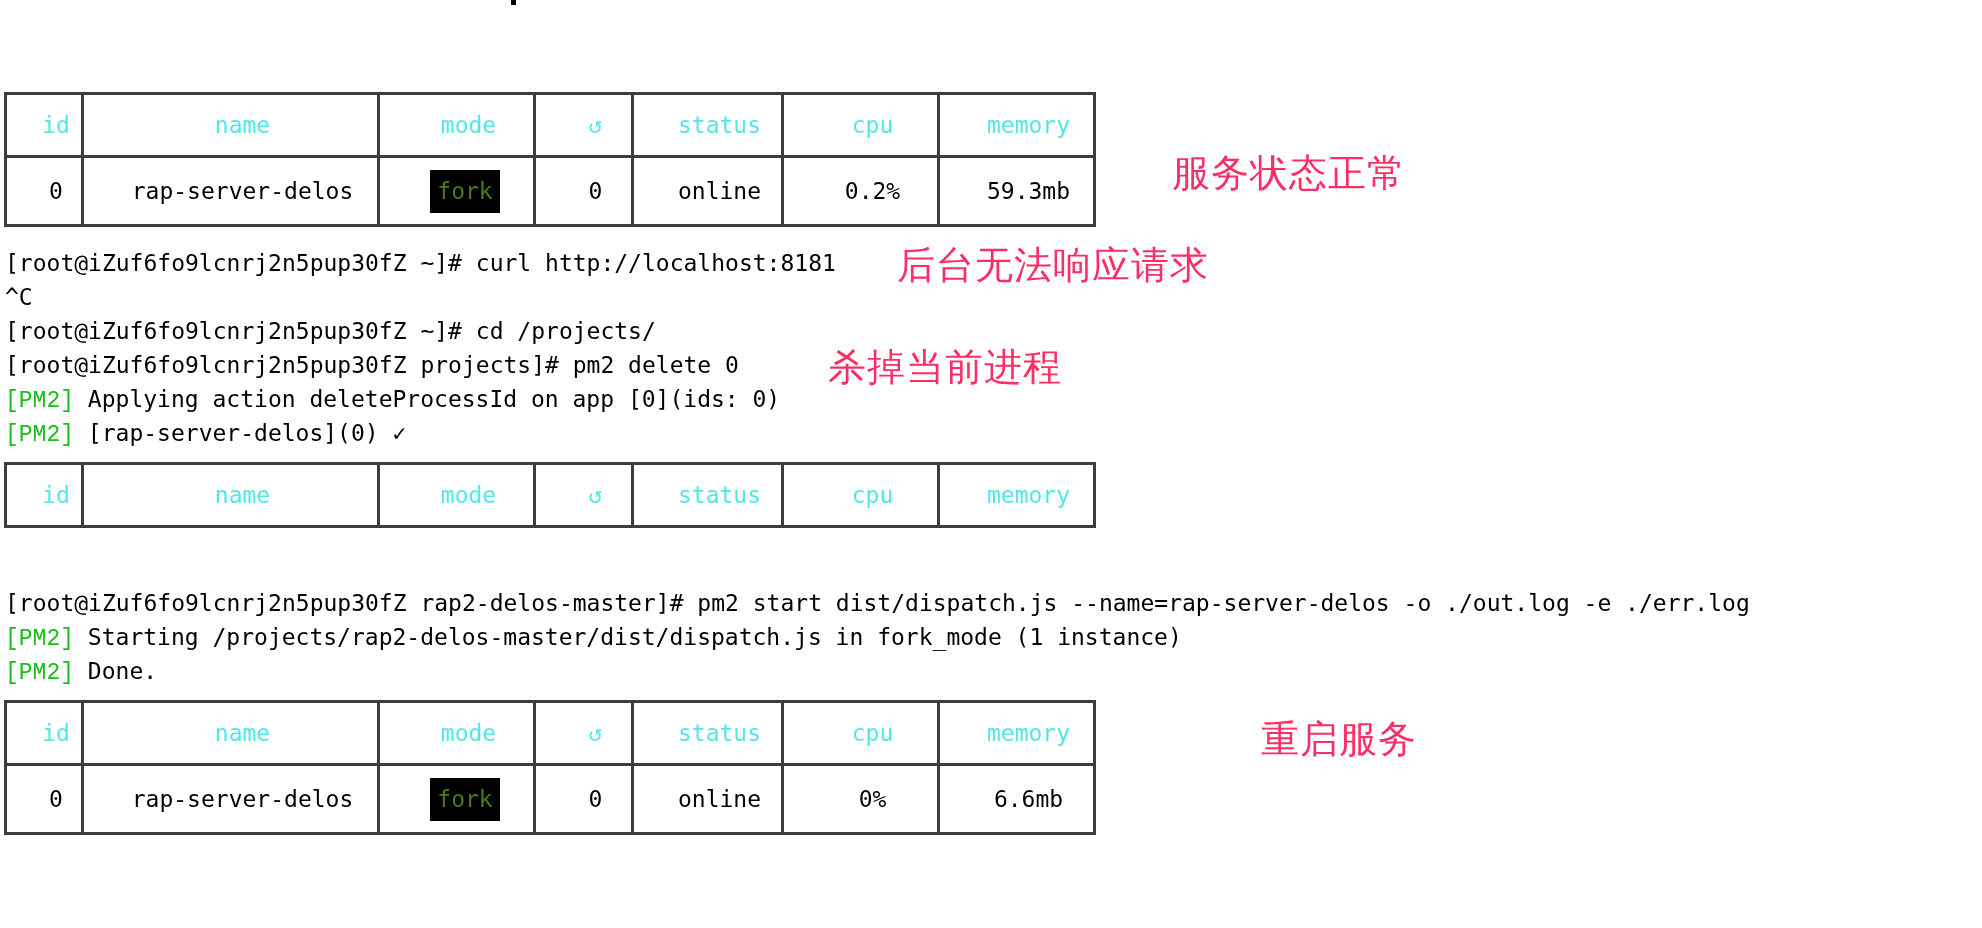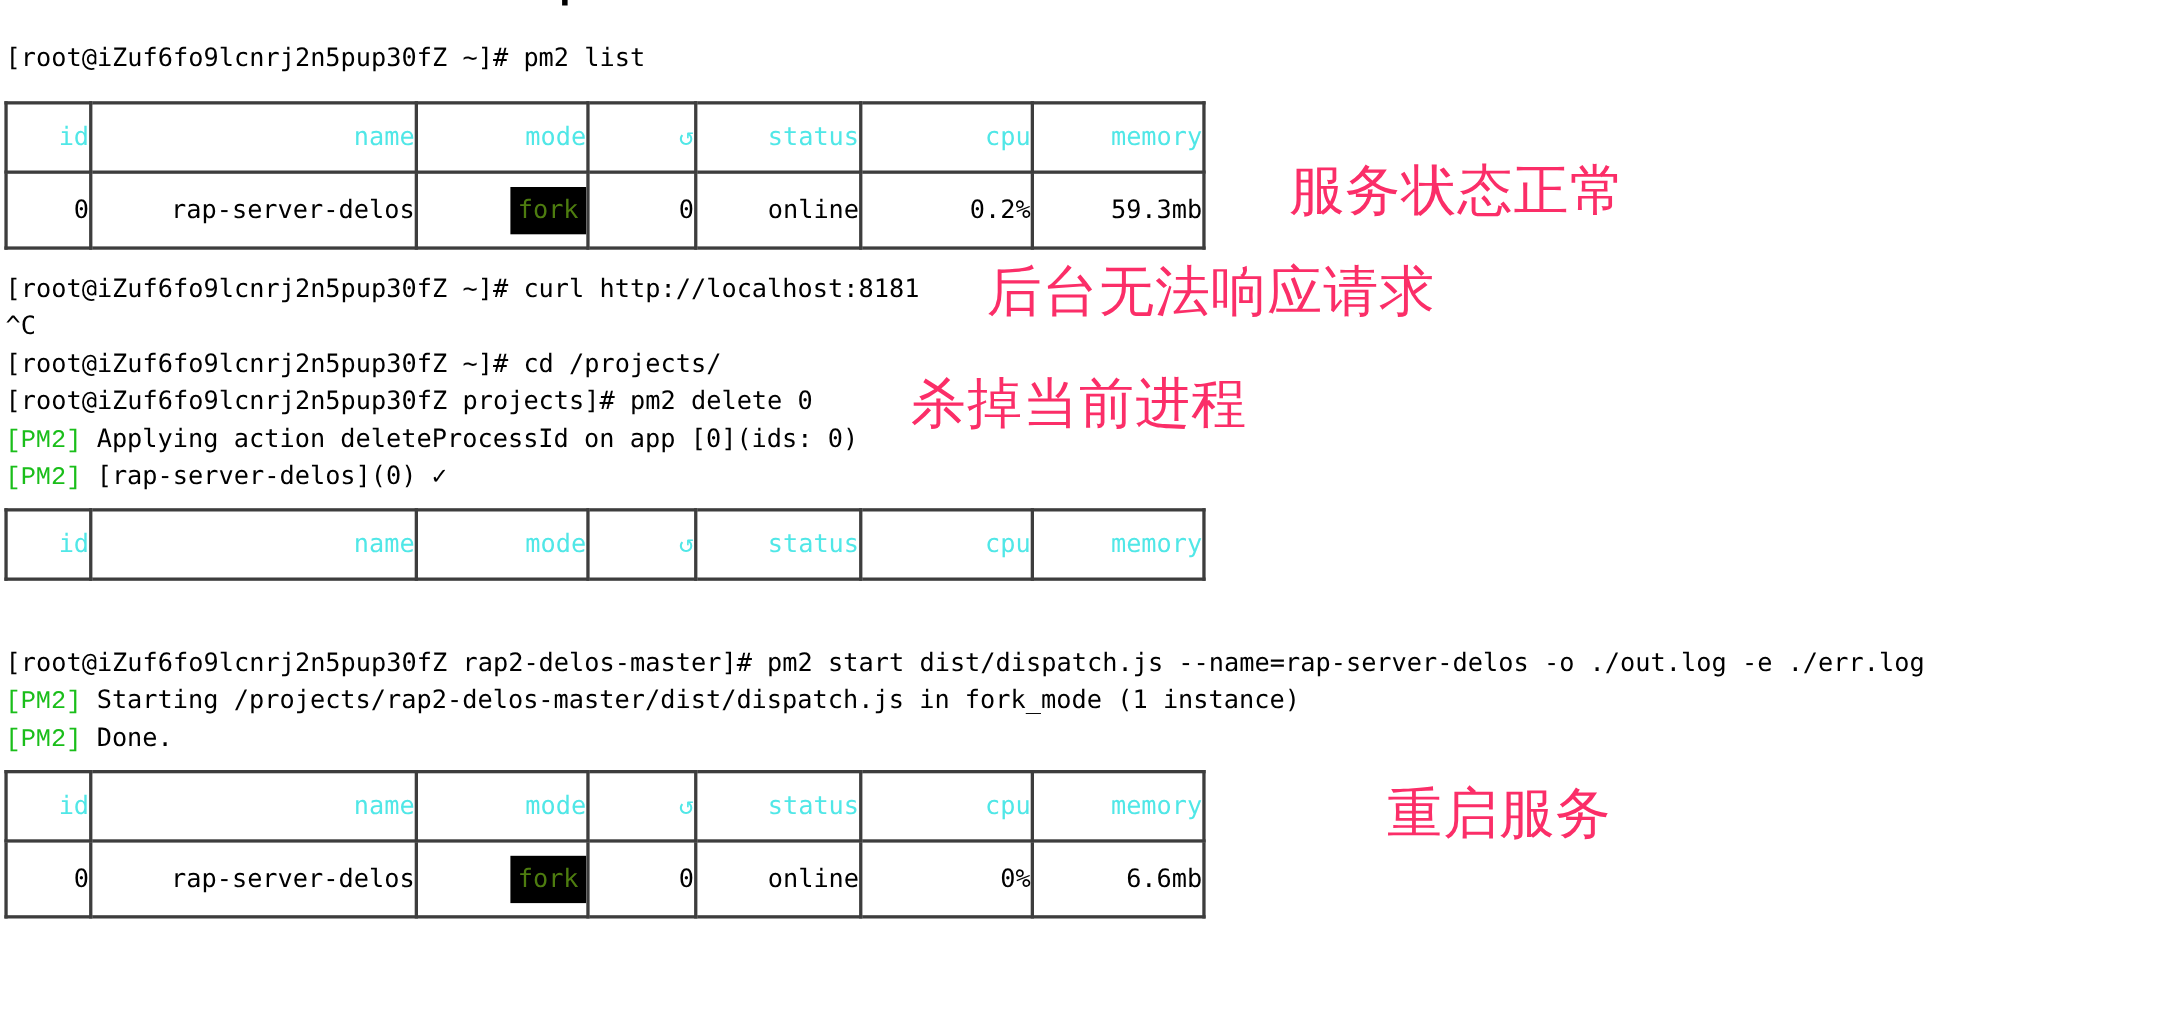--- a/index.html
+++ b/index.html
@@ -8,31 +8,31 @@
     overflow:hidden;font-family:"DejaVu Sans Mono",monospace;
   }
   .artifact{position:absolute;left:511px;top:0;width:5px;height:5px;background:#000;}
   .tline{
     position:absolute;left:5px;color:#000;
     font:23px/34px "DejaVu Sans Mono",monospace;white-space:pre;
   }
   .pm2prefix{color:var(--green,#1abe1a);font-family:Liberation Mono, monospace;}
   .annot{
     position:absolute;color:var(--pink,#fb2e68);
-    font-family:"Liberation Sans",sans-serif;font-size:50px;line-height:42px;
+    font-family:"Liberation Sans",sans-serif;font-size:38px;line-height:42px;
     white-space:nowrap;letter-spacing:1px;
   }
   table.pm2{
     position:absolute;left:4px;border-collapse:collapse;table-layout:fixed;
     width:1089px;
   }
   table.pm2 th,table.pm2 td{
     border:3px solid var(--border,#3d3d3d);
     font:23px "DejaVu Sans Mono",monospace;font-weight:normal;
-    text-align:right;padding:0 0 0 24px;vertical-align:middle;
+    text-align:center;padding:0 0 0 24px;vertical-align:middle;
     overflow:hidden;white-space:nowrap;
   }
   table.pm2 th{height:60px;color:var(--cyan,#50e7e7);}
   table.pm2 td{height:66px;color:#000;}
   .c-id{width:77px;}.c-name{width:296px;}.c-mode{width:156px;}.c-rst{width:98px;}
   .c-status{width:150px;}.c-cpu{width:156px;}.c-mem{width:156px;}
   .cyan{color:var(--cyan,#50e7e7);}
   .green{color:var(--green,#1abe1a);}
   .chip-fork{
     display:inline-block;background:#000;color:#4d7c0f;
@@ -43,21 +43,20 @@
     vertical-align:-6px;
   }
 </style>
 </head>
 <body>
 
 <div class="screen">
 
   <div class="artifact"></div>
 
-  <div class="tline" style="top:36px"><span>[root@iZuf6fo9lcnrj2n5pup30fZ ~]# pm2 list</span></div>
 
   <table class="pm2" style="top:92px">
     <colgroup>
         <col class="c-id">
         <col class="c-name">
         <col class="c-mode">
         <col class="c-rst">
         <col class="c-status">
         <col class="c-cpu">
         <col class="c-mem">

